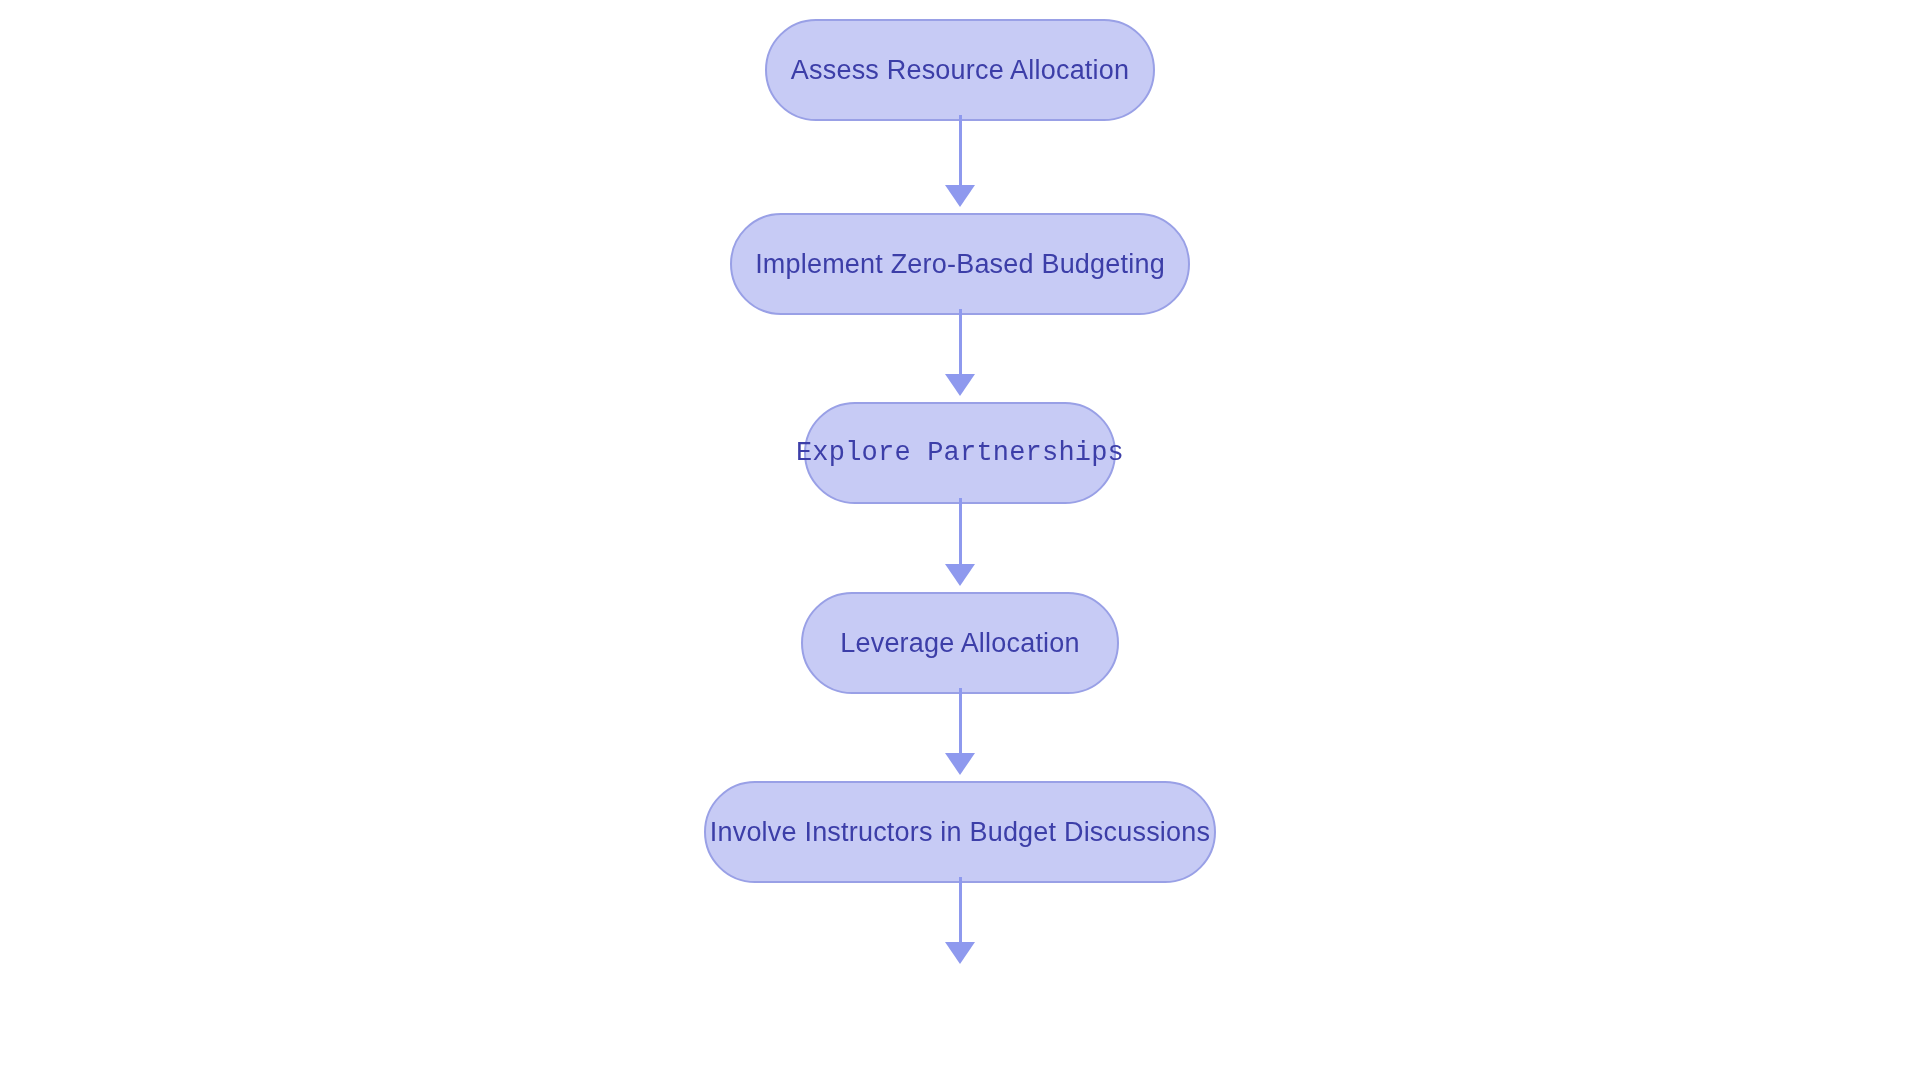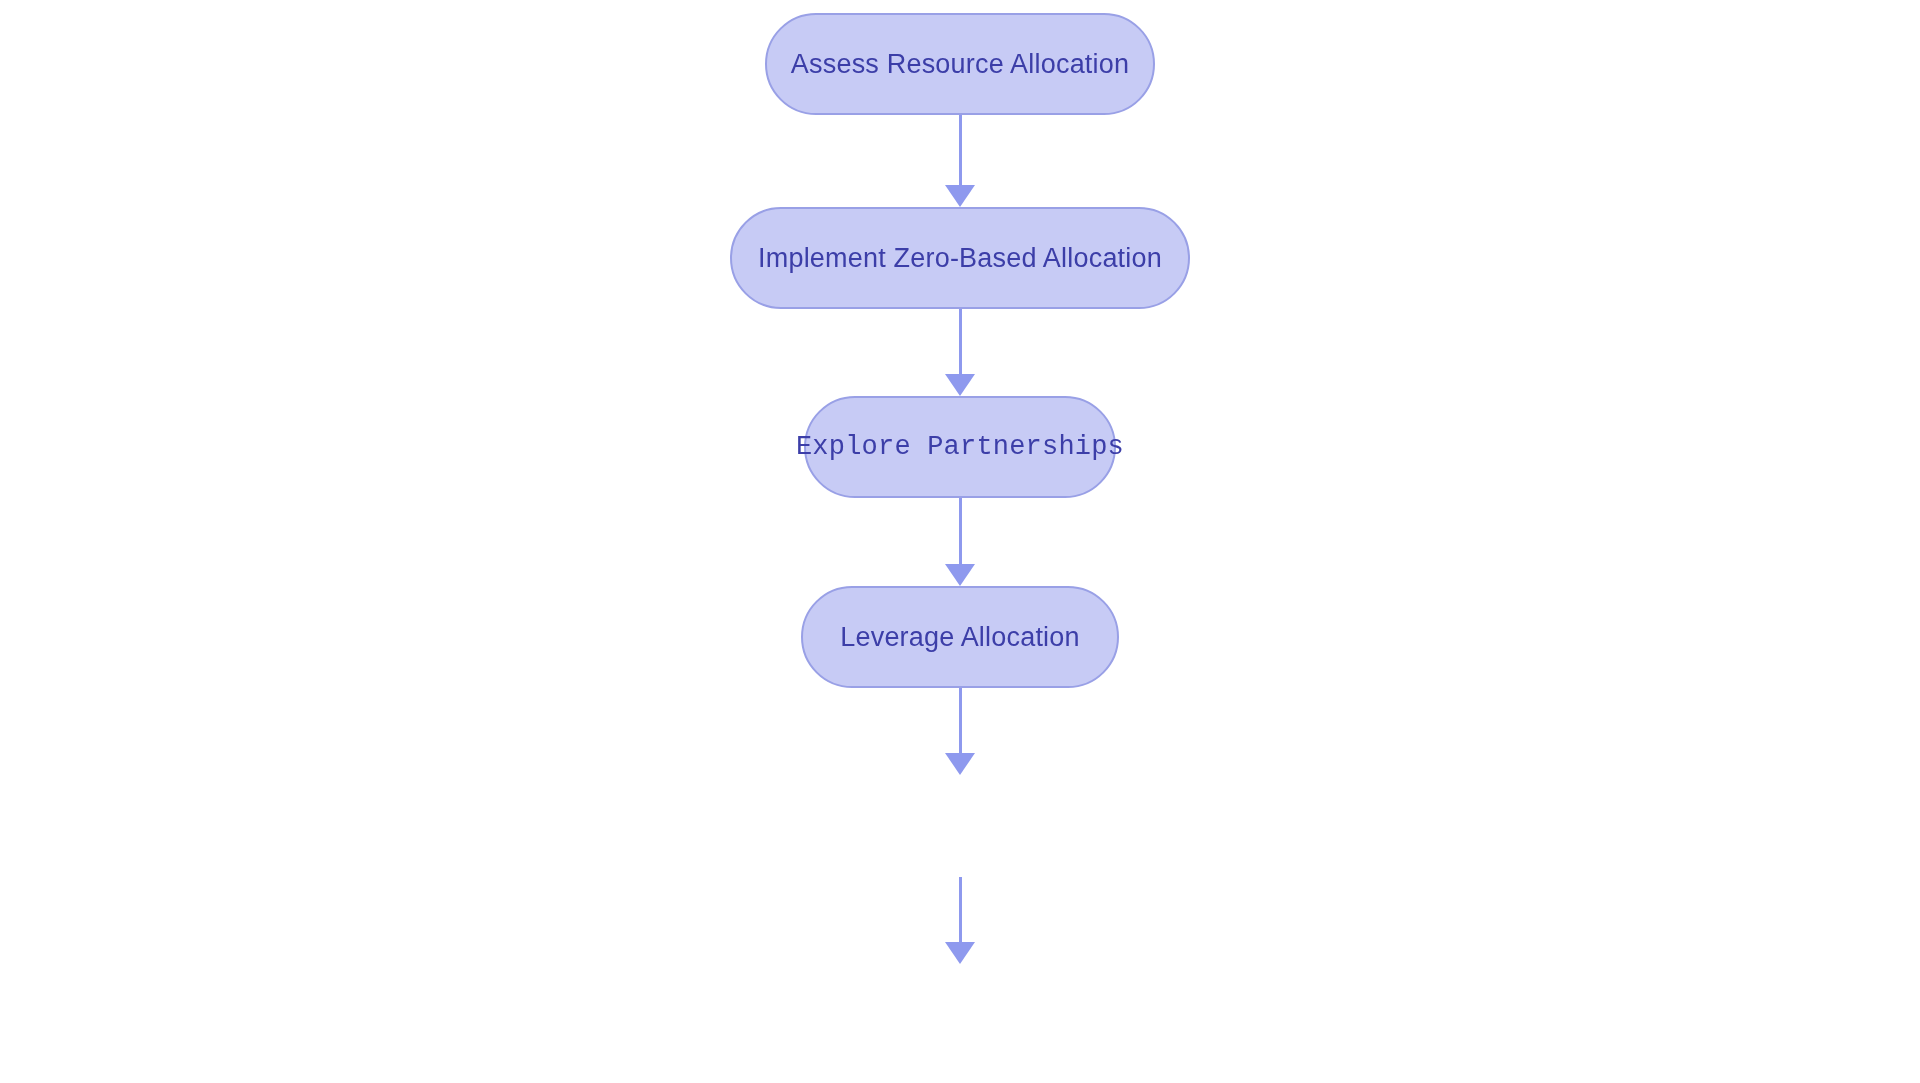--- a/index.html
+++ b/index.html
@@ -27,21 +27,21 @@
     align-items: center;
     justify-content: center;
     background: var(--node-fill);
     border: 2px solid var(--node-border);
     color: var(--node-text);
     font-size: 27px;
     letter-spacing: 0.2px;
     white-space: nowrap;
     text-align: center;
   }
-  .pill { height: 102px; border-radius: 51px; }
+  .pill { height: 102px; border-radius: 51px; margin-top: 6px; }
   .circle { height: 102px; border-radius: 50%; }
 
   .n1 { left: 765px; top: 13px;  width: 390px; }
   .n2 { left: 730px; top: 207px; width: 460px; }
   .n3 { left: 804px; top: 396px; width: 312px; font-family: Liberation Mono, monospace; }
   .n4 { left: 801px; top: 586px; width: 318px; }
   .n5 { left: 704px; top: 775px; width: 512px; }
   .n6 { left: 901px; top: 964px; width: 118px; }
 
   .connector {
@@ -80,21 +80,21 @@
   <div class="node pill n1">
     <span>Assess Resource Allocation</span>
   </div>
 
   <div class="connector c1">
     <div class="line"></div>
     <div class="head"></div>
   </div>
 
   <div class="node pill n2">
-    <span>Implement Zero-Based Allocation</span>
+    <span>Implement Zero-Based Budgeting</span>
   </div>
 
   <div class="connector c2">
     <div class="line"></div>
     <div class="head"></div>
   </div>
 
   <div class="node pill n3">
     <span>Explore Partnerships</span>
   </div>
@@ -106,20 +106,23 @@
 
   <div class="node pill n4">
     <span>Leverage Allocation</span>
   </div>
 
   <div class="connector c4">
     <div class="line"></div>
     <div class="head"></div>
   </div>
 
+  <div class="node pill n5">
+    <span>Involve Instructors in Budget Discussions</span>
+  </div>
 
   <div class="connector c5">
     <div class="line"></div>
     <div class="head"></div>
   </div>
 
 
 </div>
 
 </body></html>

